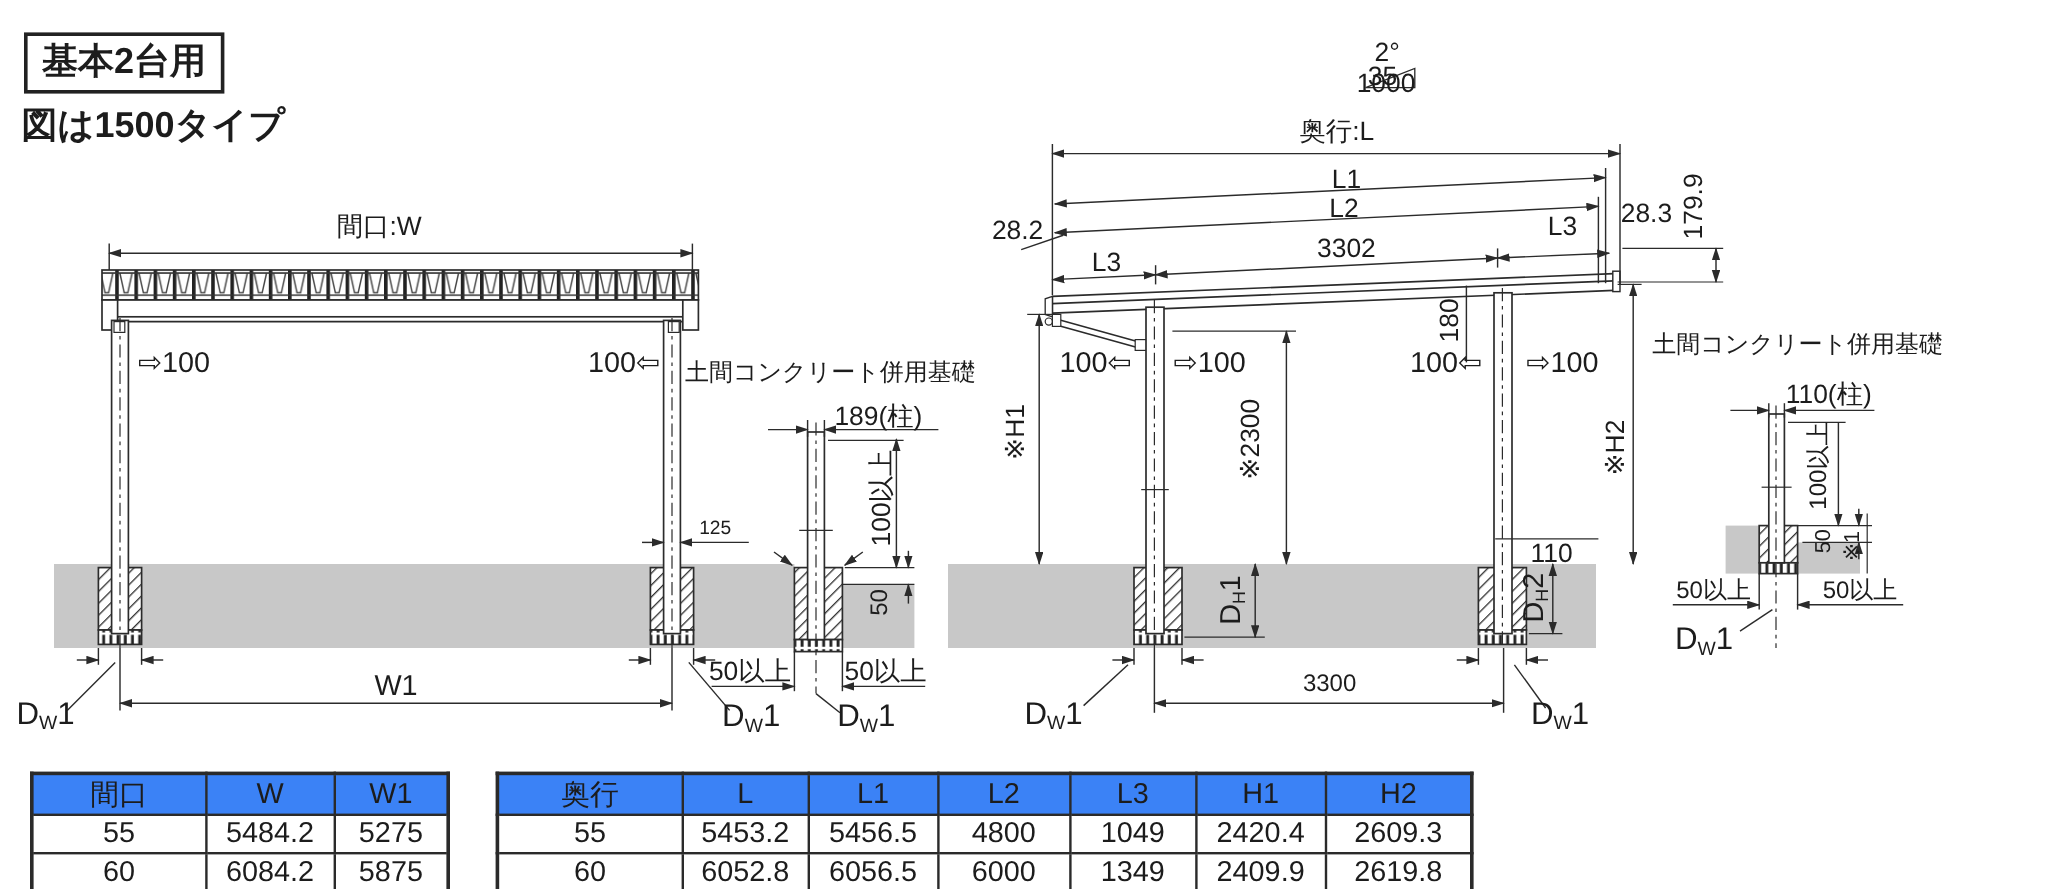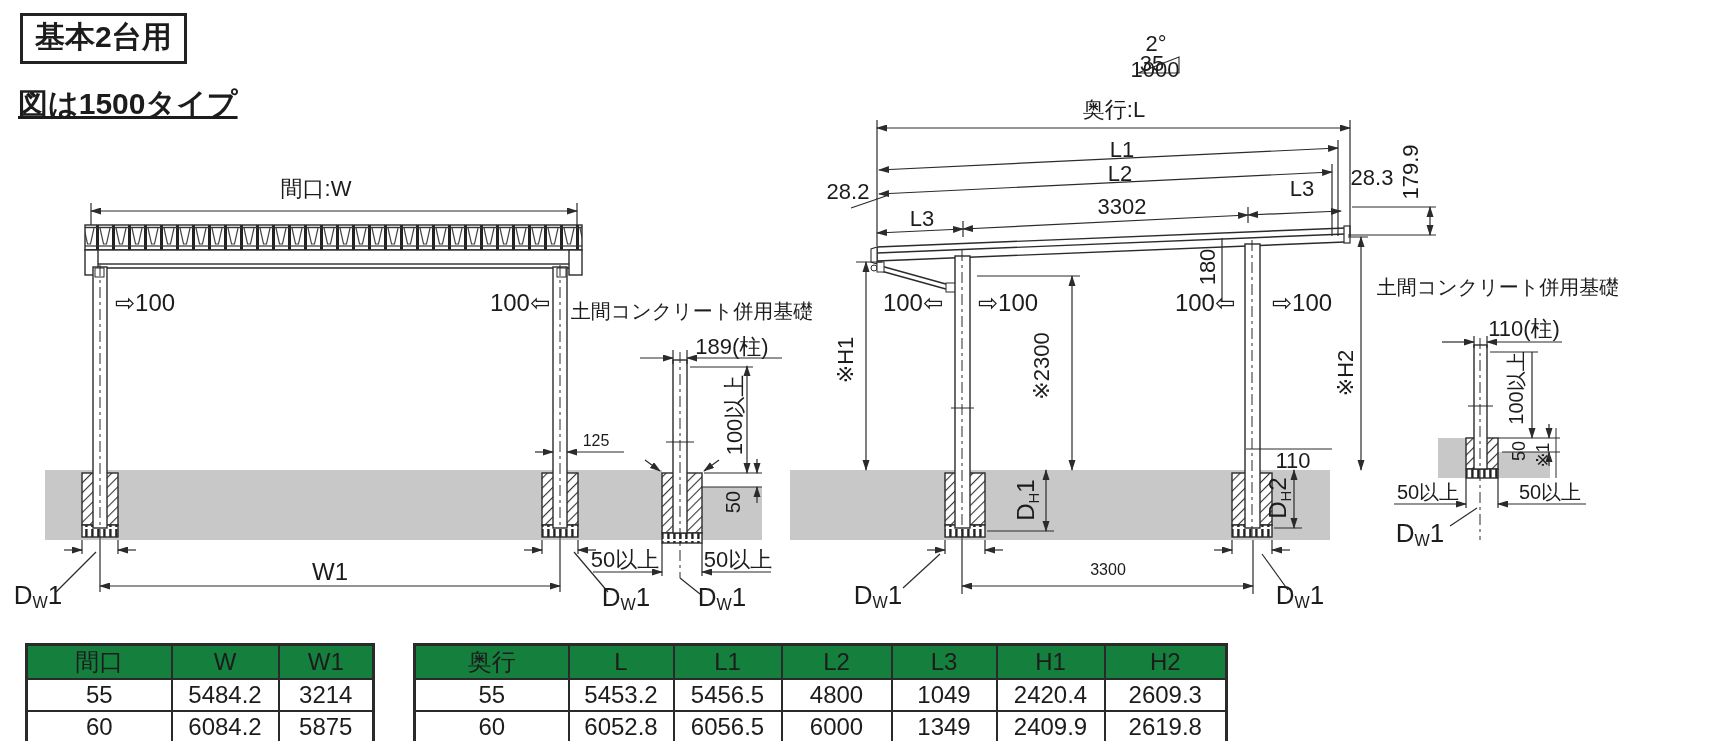--- a/index.html
+++ b/index.html
@@ -3,27 +3,27 @@
 <meta charset="utf-8">
 <style>
   html,body{margin:0;padding:0;background:#fff;}
   .stage{position:relative;width:1710px;height:741px;background:#fff;overflow:hidden;
          font-family:"Liberation Sans","DejaVu Sans",sans-serif;color:#1c1c1c;}
   svg{position:absolute;left:0;top:0;}
   .lbl{position:absolute;white-space:nowrap;line-height:1;color:#1c1c1c;
        transform:translate(-50%,-50%);font-family:"Liberation Sans","DejaVu Sans",sans-serif;}
   .rot{transform:translate(-50%,-50%) rotate(-90deg);}
   .sub{font-size:0.62em;vertical-align:-0.28em;}
-  .title-box{position:absolute;left:20px;top:13px;border:3px solid #222;padding:1px 12px 3px 12px;
+  .title-box{position:absolute;left:20px;top:27px;border:3px solid #222;padding:1px 12px 3px 12px;
              font-size:30px;font-weight:600;}
-  .subtitle{position:absolute;left:18px;top:84px;font-size:30px;font-weight:600;text-decoration:underline;}
+  .subtitle{position:absolute;left:18px;top:84px;font-size:30px;font-weight:600;}
   table.spec{position:absolute;border-collapse:collapse;font-size:24px;table-layout:fixed;}
   table.spec th,table.spec td{border:2px solid #2a2a2a;text-align:center;padding:0;font-weight:400;}
   table.spec{border:3px solid #2a2a2a;}
-  table.spec th{background:#15803d;height:28px;}
+  table.spec th{background:#3b82f6;height:28px;}
   table.spec td{background:#fff;height:30px;}
 </style>
 </head>
 <body>
 
 <div class="stage">
 
 <svg width="1710" height="741" viewBox="0 0 1710 741">
   <defs>
     <marker id="ae" markerWidth="11" markerHeight="8" refX="10" refY="3.5" orient="auto" markerUnits="userSpaceOnUse">
@@ -270,21 +270,21 @@
 <span class="lbl" style="left:1008px;top:303px;font-size:24px">⇨100</span>
 <span class="lbl" style="left:1205px;top:303px;font-size:24px">100⇦</span>
 <span class="lbl" style="left:1302px;top:303px;font-size:24px">⇨100</span>
 <span class="lbl rot" style="left:1208px;top:267px;font-size:22px">180</span>
 <span class="lbl rot" style="left:846px;top:360px;font-size:22px">※H1</span>
 <span class="lbl rot" style="left:1042px;top:366px;font-size:22px">※2300</span>
 <span class="lbl rot" style="left:1346px;top:373px;font-size:22px">※H2</span>
 <span class="lbl" style="left:1293px;top:461px;font-size:22px">110</span>
 <span class="lbl rot" style="left:1028px;top:500px;font-size:24px"><span>D</span><span class="sub">H</span><span>1</span></span>
 <span class="lbl rot" style="left:1280px;top:498px;font-size:24px"><span>D</span><span class="sub">H</span><span>2</span></span>
-<span class="lbl" style="left:1108px;top:570px;font-size:16px">3300</span>
+<span class="lbl" style="left:1108px;top:570px;font-size:20px">3300</span>
 
 <span class="lbl" style="left:1498px;top:287px;font-size:20px">土間コンクリート併用基礎</span>
 <span class="lbl" style="left:1524px;top:329px;font-size:22px">110(柱)</span>
 <span class="lbl rot" style="left:1516px;top:388px;font-size:20px">100以上</span>
 <span class="lbl rot" style="left:1519px;top:451px;font-size:18px">50</span>
 <span class="lbl rot" style="left:1543px;top:455px;font-size:18px">※1</span>
 
 <table class="spec" style="left:25px;top:643px;width:349px">
   <colgroup>
         <col style="width:145px">
@@ -295,21 +295,21 @@
     <tr>
       <th>間口</th>
       <th>W</th>
       <th>W1</th>
     </tr>
   </thead>
   <tbody>
     <tr>
       <td>55</td>
       <td>5484.2</td>
-      <td>3214</td>
+      <td>5275</td>
     </tr>
     <tr>
       <td>60</td>
       <td>6084.2</td>
       <td>5875</td>
     </tr>
   </tbody>
 </table>
 
 <table class="spec" style="left:413px;top:643px;width:812px">

